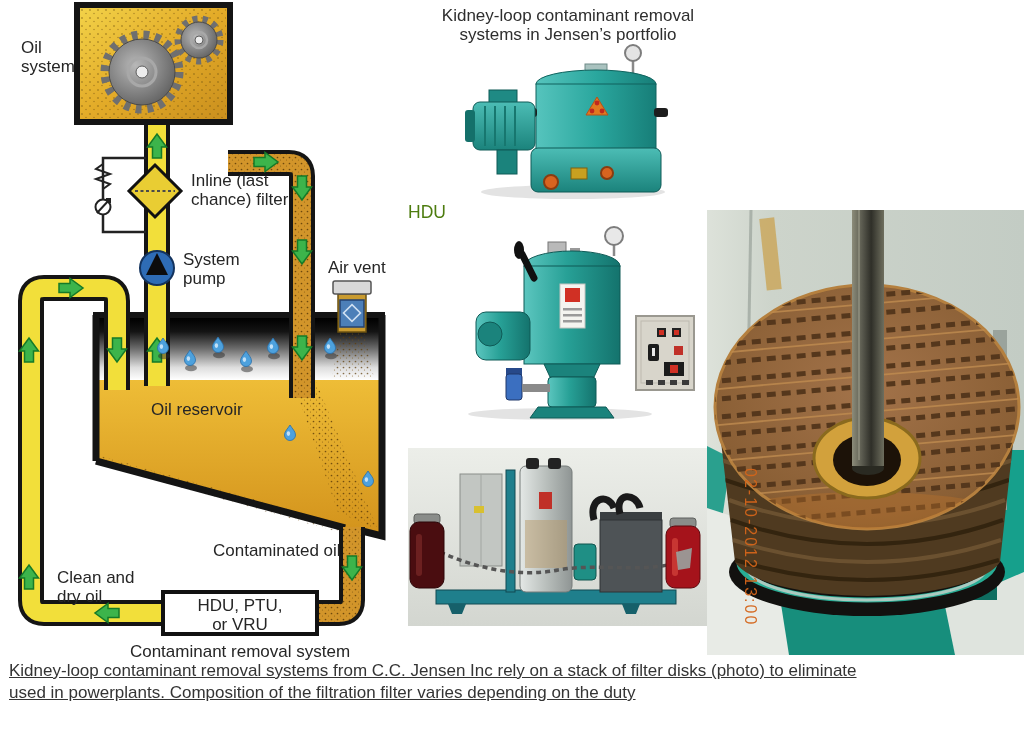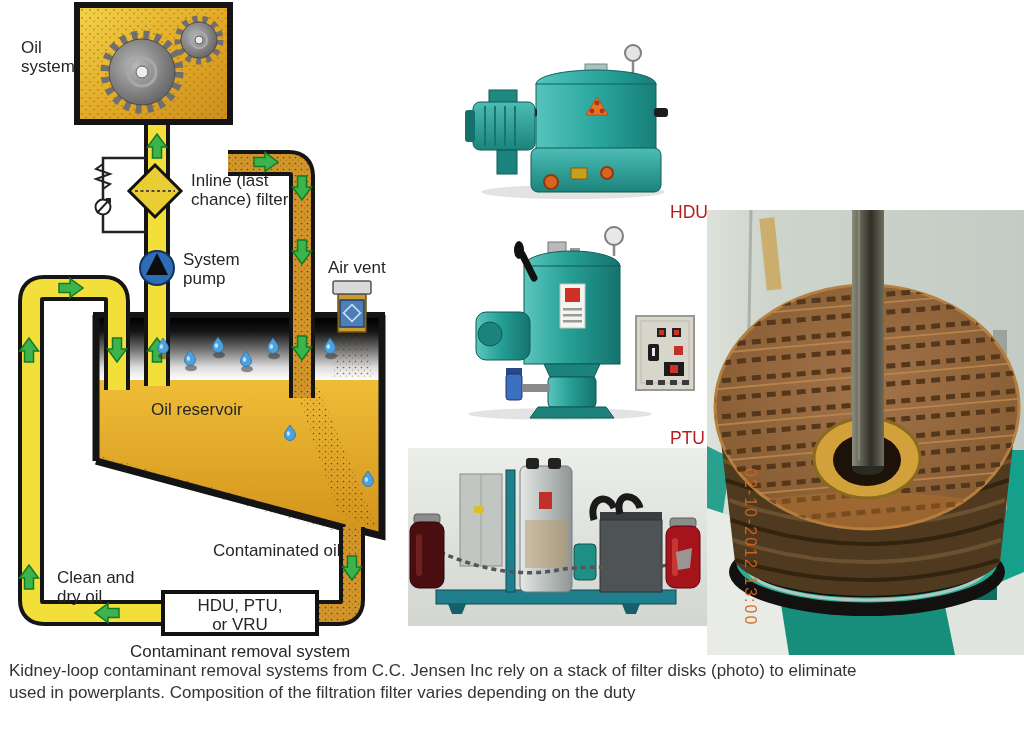--- a/index.html
+++ b/index.html
@@ -1,22 +1,22 @@
 <!DOCTYPE html>
 <html><head>
 <meta charset="utf-8">
 <style>
   html,body{margin:0;padding:0;background:#ffffff;}
   .canvas{position:relative;width:1024px;height:729px;background:#fff;overflow:hidden;
           font-family:"Liberation Sans",sans-serif;color:#262626;}
   .abs{position:absolute;}
   .portfolio-title{left:408px;top:6px;width:320px;text-align:center;
     font-size:17px;line-height:19px;color:#2e2e2e;}
-  .unit-label{width:300px;text-align:right;font-size:17.5px;color:#b91c1c;}
-  .figure-caption{left:9px;top:660px;width:1012px;font-size:17px;line-height:22px;color:#343434;}
+  .unit-label{width:300px;text-align:left;font-size:17.5px;color:#4d7c0f;}
+  .figure-caption{left:9px;top:660px;width:1012px;font-size:17px;line-height:22px;color:#343434;text-decoration:underline;}
   svg text{font-family:"Liberation Sans",sans-serif;}
 </style>
 </head>
 <body>
 
 <div class="canvas">
 
   <svg class="abs" style="left:0;top:0" width="400" height="660" viewBox="0 0 400 660">
     <defs>
       <linearGradient id="head" x1="0" y1="0" x2="0" y2="1">
@@ -177,20 +177,24 @@
       <text x="183" y="284">pump</text>
       <text x="328" y="273">Air vent</text>
       <text x="151" y="415">Oil reservoir</text>
       <text x="213" y="556">Contaminated oil</text>
       <text x="57" y="583">Clean and</text>
       <text x="57" y="602">dry oil</text>
       <text x="240" y="657" text-anchor="middle">Contaminant removal system</text>
     </g>
   </svg>
 
+  <div class="abs portfolio-title">
+    <div>Kidney-loop contaminant removal</div>
+    <div>systems in Jensen’s portfolio</div>
+  </div>
 
   <svg class="abs" style="left:455px;top:40px" width="230" height="162" viewBox="0 0 230 162">
     <defs>
       <linearGradient id="teal1" x1="0" y1="0" x2="1" y2="0">
         <stop offset="0" stop-color="#56c4bd"></stop>
           <stop offset="0.5" stop-color="#2aa79e"></stop>
         <stop offset="1" stop-color="#177e78"></stop>
       </linearGradient>
       <linearGradient id="teal1v" x1="0" y1="0" x2="0" y2="1">
         <stop offset="0" stop-color="#4cbdb5"></stop>
@@ -269,21 +273,20 @@
         <rect x="226" y="122" width="9" height="9" fill="#c03028"></rect>
         <rect x="216" y="138" width="20" height="14" fill="#1c1c1c"></rect>
         <rect x="222" y="141" width="8" height="8" fill="#d03024"></rect>
         <rect x="198" y="156" width="7" height="5" fill="#3a3a3a"></rect>
         <rect x="210" y="156" width="7" height="5" fill="#3a3a3a"></rect>
         <rect x="222" y="156" width="7" height="5" fill="#3a3a3a"></rect>
         <rect x="234" y="156" width="7" height="5" fill="#3a3a3a"></rect>
       </g>
     </g>
   </svg>
-  <div class="abs unit-label" style="left:405px;top:428px">PTU</div>
 
   <svg class="abs" style="left:408px;top:448px" width="300" height="178" viewBox="0 0 300 178">
     <defs>
       <linearGradient id="vrubg" x1="0" y1="0" x2="0" y2="1">
         <stop offset="0" stop-color="#eceee9"></stop>
           <stop offset="1" stop-color="#d3d6d0"></stop>
       </linearGradient>
       <linearGradient id="silv" x1="0" y1="0" x2="1" y2="0">
         <stop offset="0" stop-color="#e4e8e6"></stop>
           <stop offset="0.5" stop-color="#b9bfbc"></stop>

